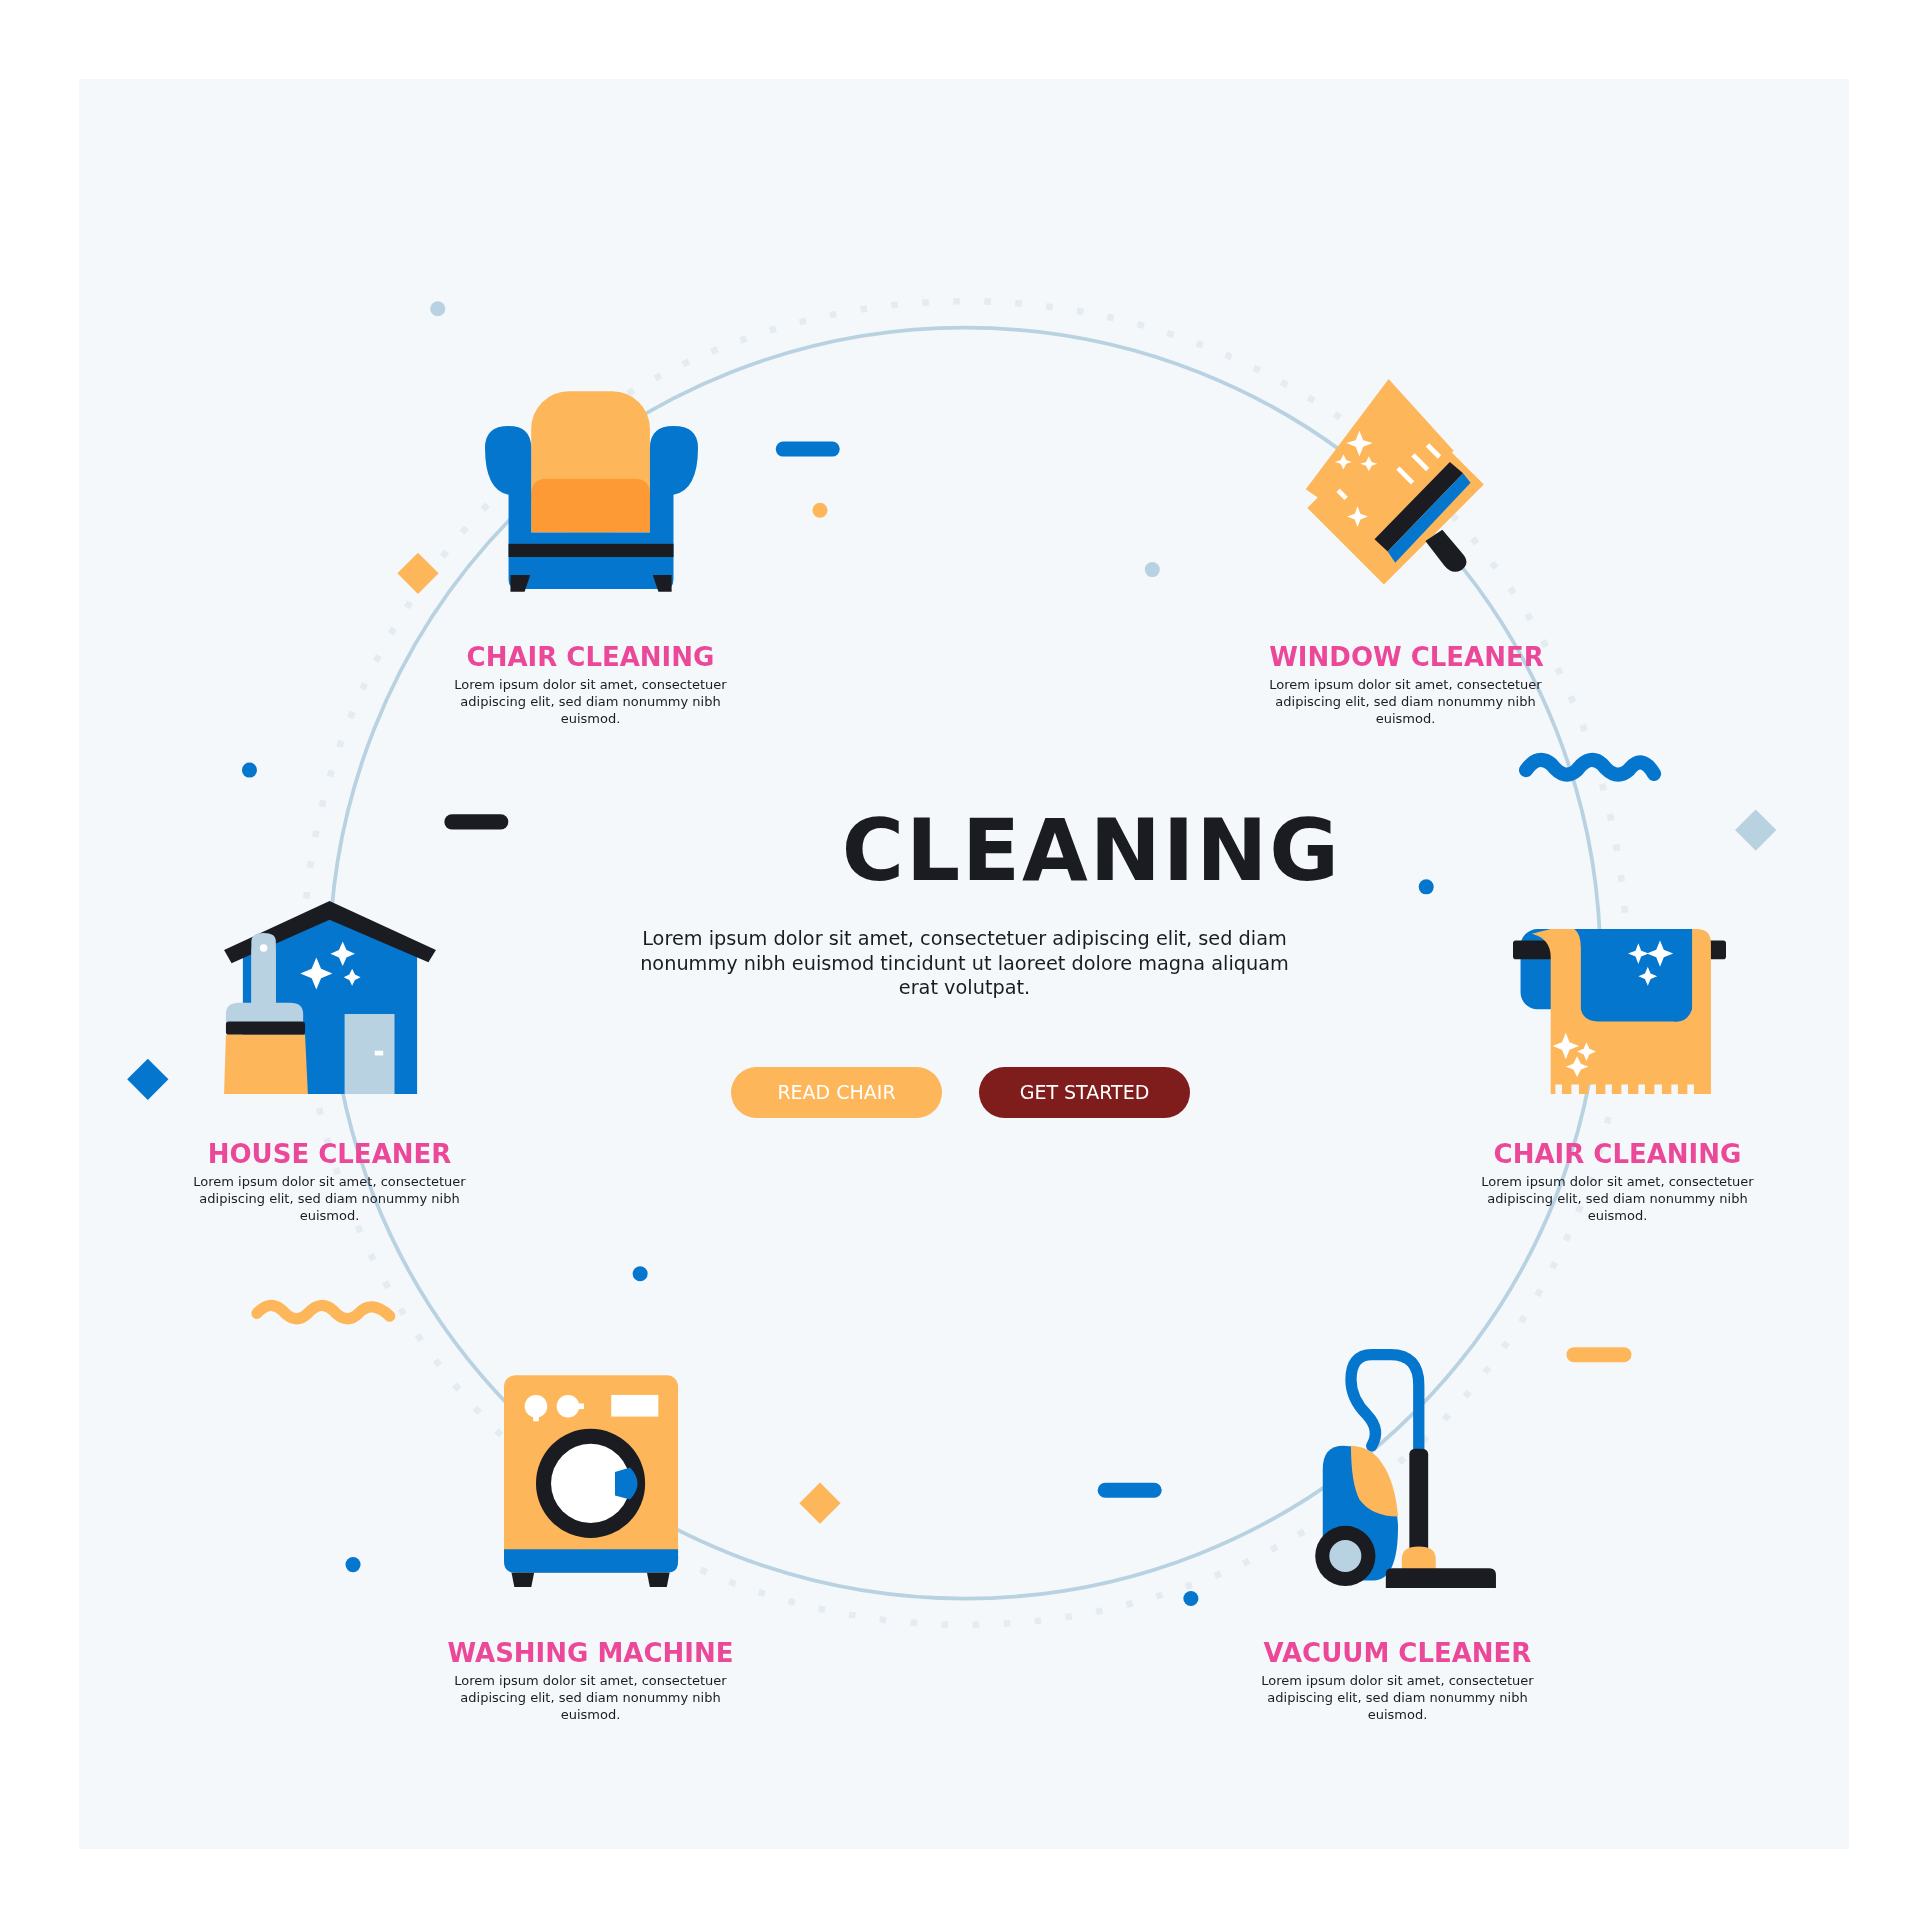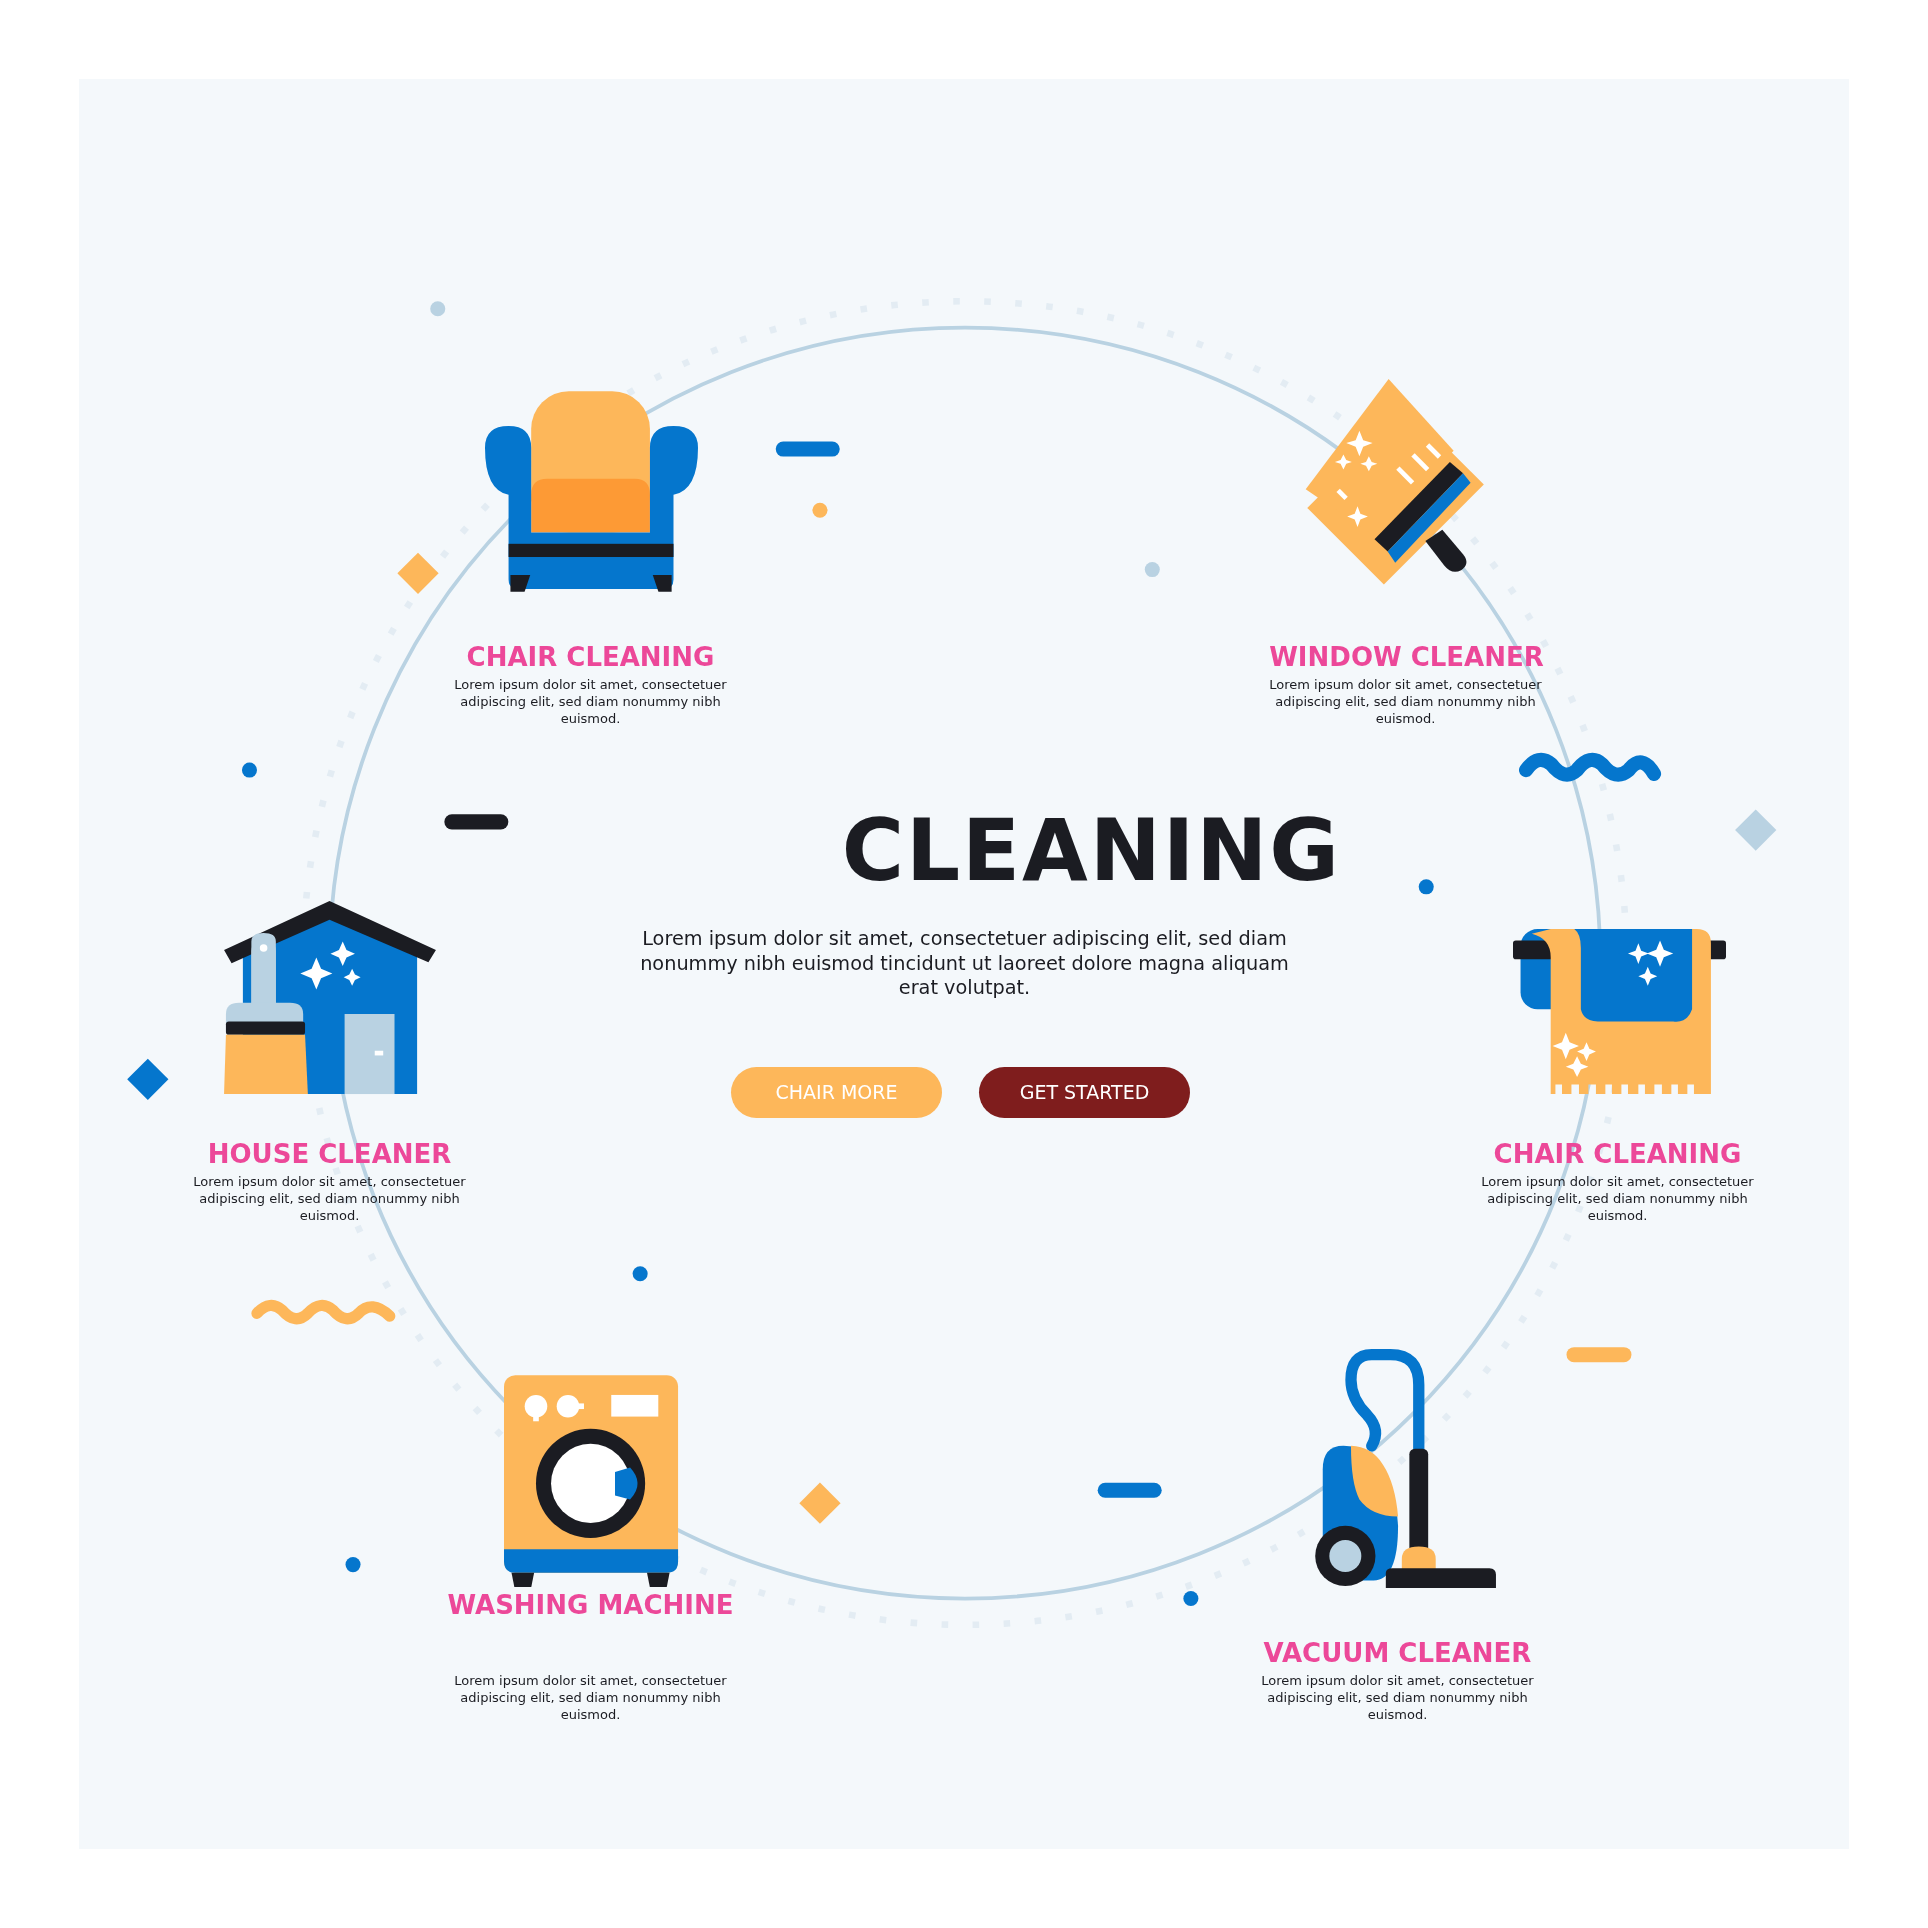--- a/index.html
+++ b/index.html
@@ -51,21 +51,21 @@
   <line x1="480" y1="873" x2="532" y2="873" stroke="#1b1c22" stroke-width="16" stroke-linecap="round"></line>
   <line x1="1174" y1="1583" x2="1226" y2="1583" stroke="#0576cd" stroke-width="16" stroke-linecap="round"></line>
   <line x1="1672" y1="1439" x2="1725" y2="1439" stroke="#fdb75a" stroke-width="16" stroke-linecap="round"></line>
 
   <path d="M1621 818 Q1634 800 1648 812 Q1662 830 1675 818 Q1689 800 1702 812 Q1716 830 1730 818 Q1744 800 1757 822" fill="none" stroke="#0576cd" stroke-width="15" stroke-linecap="round" stroke-linejoin="round"></path>
   <path d="M273 1395 Q287 1380 300 1392 Q314 1408 327 1395 Q341 1380 354 1392 Q368 1408 381 1395 Q395 1380 414 1398" fill="none" stroke="#fdb75a" stroke-width="12" stroke-linecap="round" stroke-linejoin="round"></path>
 </svg>
 
 <div class="main-title">CLEANING</div>
 <div class="main-desc">Lorem ipsum dolor sit amet, consectetuer adipiscing elit, sed diam nonummy nibh euismod tincidunt ut laoreet dolore magna aliquam erat volutpat.</div>
-<button class="btn btn-read">CHAIR MORE</button>
+<button class="btn btn-read">READ CHAIR</button>
 <button class="btn btn-start">GET STARTED</button>
 
 <svg class="icon" style="left:485px;top:391px;width:213px;height:201px" viewBox="0 0 226 213">
   <rect x="49" y="0" width="126" height="150" rx="40" fill="#fdb75a"></rect>
   <path d="M49 110 Q49 93 66 93 L159 93 Q175 93 175 110 L175 150 L49 150 Z" fill="#fd9a35"></path>
   <path d="M0 60 Q0 37 25 37 Q49 37 49 60 L49 150 L175 150 L175 60 Q175 37 200 37 Q226 37 226 60 Q226 105 200 110 L200 200 Q200 210 190 210 L35 210 Q25 210 25 200 L25 110 Q0 105 0 60 Z" fill="#0576cd"></path>
   <rect x="25" y="162" width="175" height="14" fill="#1b1c22"></rect>
   <path d="M27 210 L48 210 L42 228 L27 228 Z" fill="#1b1c22" transform="translate(0,-15)"></path>
   <path d="M178 210 L198 210 L198 228 L184 228 Z" fill="#1b1c22" transform="translate(0,-15)"></path>
 </svg>
@@ -132,21 +132,21 @@
   <path d="M152 210 L176 210 L173 225 L155 225 Z" fill="#1b1c22"></path>
   <circle cx="34" cy="33" r="12" fill="#ffffff"></circle>
   <rect x="31" y="40" width="6" height="9" fill="#ffffff"></rect>
   <circle cx="68" cy="33" r="12" fill="#ffffff"></circle>
   <rect x="76" y="30" width="9" height="6" fill="#ffffff"></rect>
   <rect x="114" y="21" width="50" height="23" fill="#ffffff"></rect>
   <circle cx="92" cy="115" r="58" fill="#1b1c22"></circle>
   <circle cx="92" cy="115" r="42" fill="#ffffff"></circle>
   <path d="M134 98 Q150 115 134 132 L118 128 L118 103 Z" fill="#0576cd"></path>
 </svg>
-<div class="feature-title" style="left:402px;top:1591px">WASHING MACHINE</div>
+<div class="feature-title" style="left:402px;top:1639px">WASHING MACHINE</div>
 <div class="feature-desc" style="left:440px;top:1672px">Lorem ipsum dolor sit amet, consectetuer adipiscing elit, sed diam nonummy nibh euismod.</div>
 
 <svg class="icon" style="left:1315px;top:1347px;width:184px;height:241px" viewBox="0 0 195 256">
   <path d="M110 110 L110 40 Q110 8 80 8 L60 8 Q38 8 38 35 Q38 55 55 72 Q70 88 60 105" fill="none" stroke="#0576cd" stroke-width="12" stroke-linecap="round"></path>
   <path d="M8 130 Q8 105 30 105 Q50 105 65 118 Q85 140 88 190 Q88 248 62 248 L30 248 Q8 248 8 225 Z" fill="#0576cd"></path>
   <path d="M38 105 Q60 106 72 125 Q85 145 88 180 Q60 180 47 162 Q38 145 38 105 Z" fill="#fdb75a"></path>
   <circle cx="32" cy="222" r="32" fill="#1b1c22"></circle>
   <circle cx="32" cy="222" r="17" fill="#b9d2e2"></circle>
   <rect x="100" y="108" width="20" height="112" rx="6" fill="#1b1c22"></rect>
   <path d="M92 240 L92 225 Q92 212 110 212 Q128 212 128 225 L128 240 Z" fill="#fdb75a"></path>

